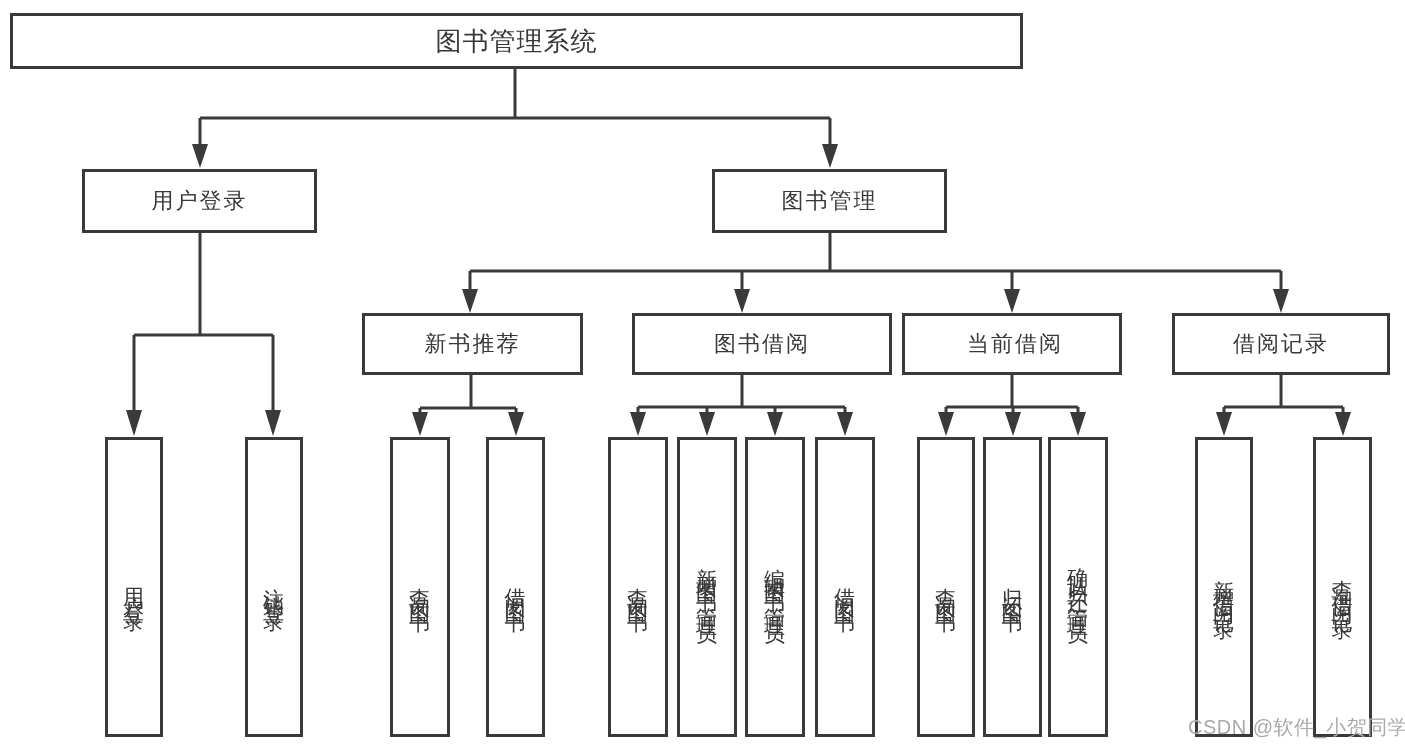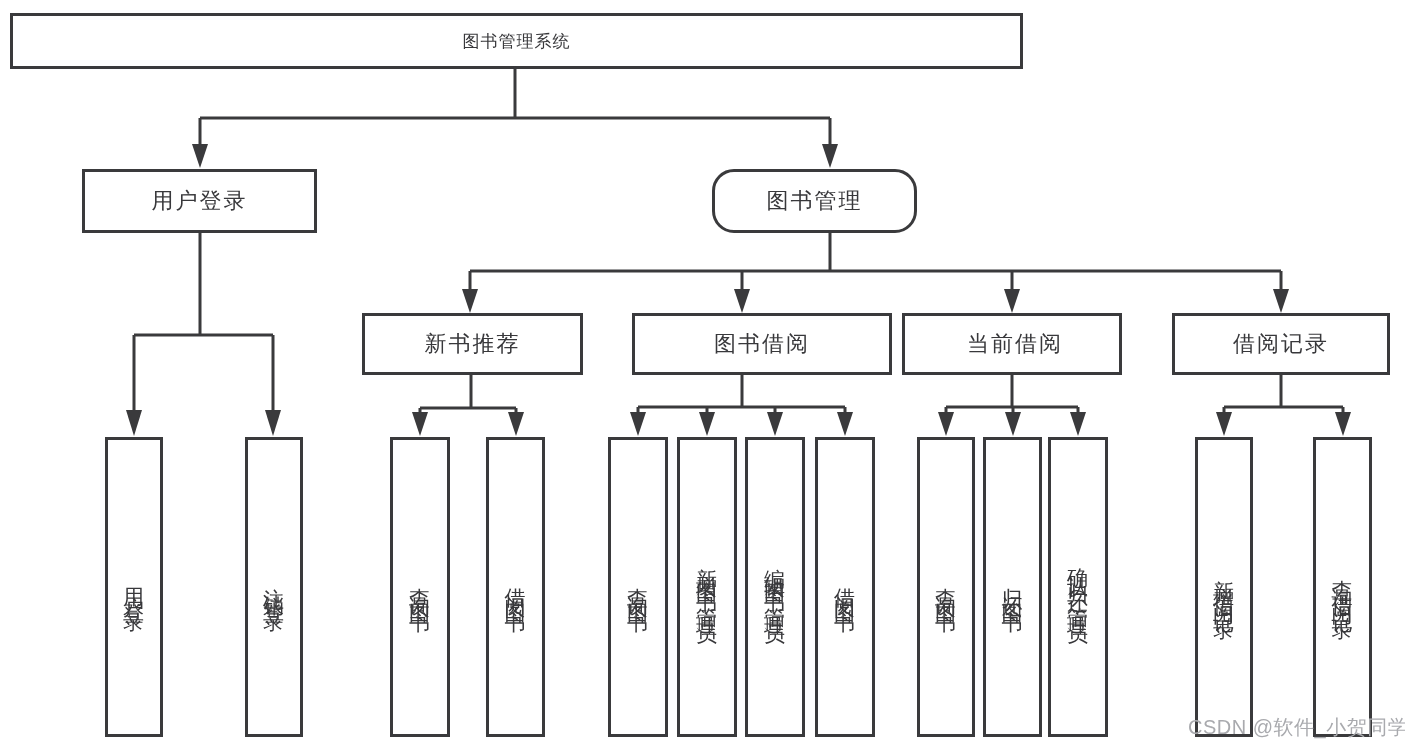--- a/index.html
+++ b/index.html
@@ -16,21 +16,21 @@
     position:absolute;
     box-sizing:border-box;
     border:3px solid #3a3a3c;
     background:#ffffff;
     display:flex;
     align-items:center;
     justify-content:center;
     text-align:center;
   }
   .hbox{font-size:22px;letter-spacing:2px;}
-  .rootbox{font-size:17px;letter-spacing:1px;}
+  .rootbox{font-size:26px;letter-spacing:1px;}
   .vbox{
     font-size:21px;
     writing-mode:vertical-rl;
     text-orientation:mixed;
     letter-spacing:8px;
     line-height:1;
   }
   #watermark{
     position:absolute;
     left:1188px;top:714px;
@@ -81,21 +81,21 @@
       <polygon points="1005,412 1021,412 1013,436"></polygon>
       <polygon points="1070,412 1086,412 1078,436"></polygon>
       <polygon points="1216,412 1232,412 1224,436"></polygon>
       <polygon points="1335,412 1351,412 1343,436"></polygon>
     </g>
   </svg>
 
   <div class="box rootbox" style="left:10px;top:13px;width:1013px;height:56px;">图书管理系统</div>
 
   <div class="box hbox" style="left:82px;top:169px;width:235px;height:64px;">用户登录</div>
-  <div class="box hbox" style="left:712px;top:169px;width:205px;height:64px;border-radius:22px;">图书管理</div>
+  <div class="box hbox" style="left:712px;top:169px;width:235px;height:64px;">图书管理</div>
 
   <div class="box hbox" style="left:362px;top:313px;width:221px;height:62px;">新书推荐</div>
   <div class="box hbox" style="left:632px;top:313px;width:260px;height:62px;">图书借阅</div>
   <div class="box hbox" style="left:902px;top:313px;width:220px;height:62px;padding-left:6px;">当前借阅</div>
   <div class="box hbox" style="left:1172px;top:313px;width:218px;height:62px;">借阅记录</div>
 
   <div class="box vbox" style="left:105px;top:437px;width:58px;height:300px;">用户登录</div>
   <div class="box vbox" style="left:245px;top:437px;width:58px;height:300px;">注销登录</div>
 
   <div class="box vbox" style="left:390px;top:437px;width:60px;height:300px;">查询图书</div>

